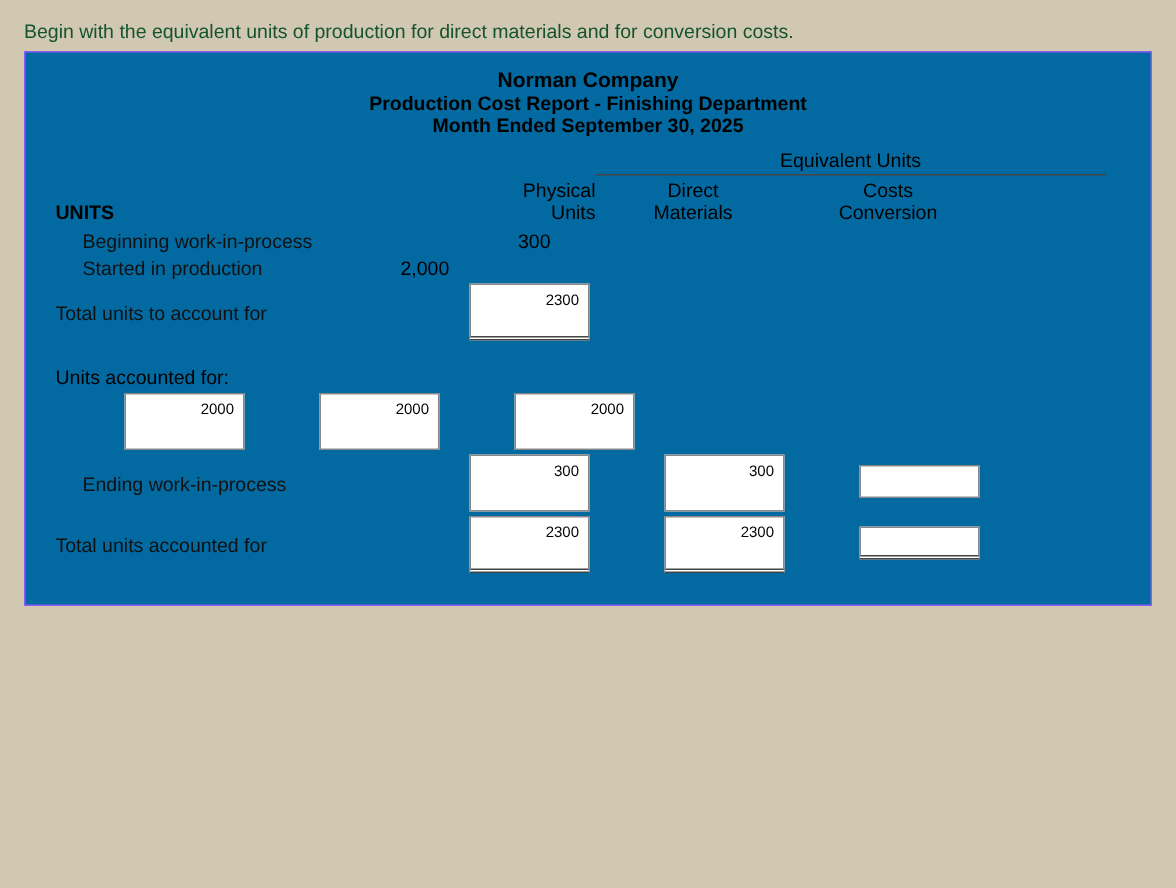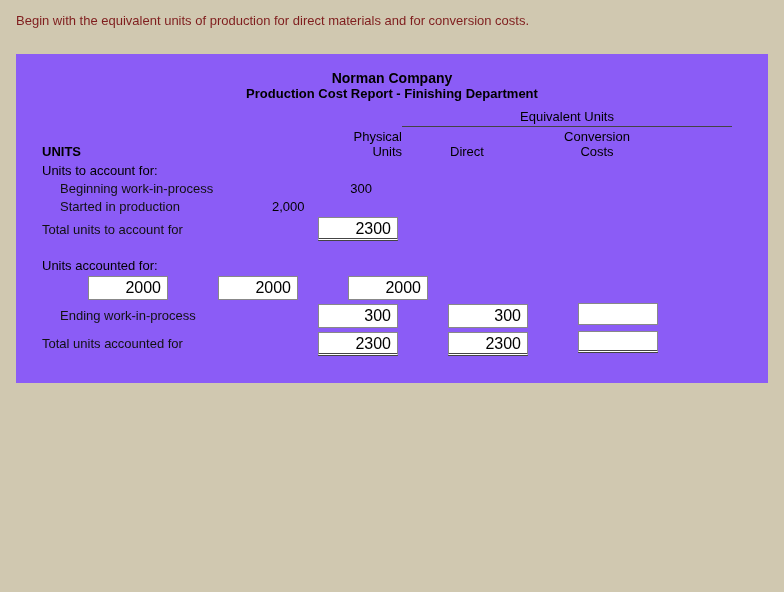--- a/index.html
+++ b/index.html
@@ -6,27 +6,27 @@
     body {
       font-family: Arial, sans-serif;
       font-size: 13px;
       background: #d0c8b0;
       width: 784px;
       min-height: 592px;
       padding: 12px 16px;
     }
     .intro-text {
       font-size: 13px;
-      color: #7f1d1d;
-      margin-bottom: 24px;
+      color: #14532d;
+      margin-bottom: 4px;
       line-height: 1.4;
     }
     .report-container {
-      background: #8b5cf6;
-      border: 6px solid #8b5cf6;
+      background: #0369a1;
+      border: 1px solid #8b5cf6;
       padding: 10px 20px 18px 20px;
     }
     .report-header {
       text-align: center;
       margin-bottom: 8px;
     }
     .report-header .company-name {
       font-weight: bold;
       font-size: 14px;
     }
@@ -58,24 +58,24 @@
       width: 130px;
       text-align: right;
       padding-right: 4px;
       flex-shrink: 0;
     }
     .input-box {
       display: inline-block;
       border: 1px solid #888;
       background: #fff;
       width: 80px;
-      height: 24px;
+      height: 38px;
       text-align: right;
       padding-right: 6px;
-      font-size: 16px;
+      font-size: 10px;
       line-height: 22px;
     }
     .input-box.double-underline {
       border-bottom: 3px double #444;
     }
     .empty-box {
       display: inline-block;
       border: 1px solid #888;
       background: #fff;
       width: 80px;
@@ -100,52 +100,49 @@
   </style>
 </head>
 <body>
 
 <p class="intro-text">Begin with the equivalent units of production for direct materials and for conversion costs.</p>
 
 <div class="report-container">
   <div class="report-header">
     <div class="company-name">Norman Company</div>
     <div class="report-title">Production Cost Report - Finishing Department</div>
+    <div class="report-date">Month Ended September 30, 2025</div>
   </div>
 
   <div style="display:flex; margin-top:0;">
     <div style="width:230px; flex-shrink:0;"></div>
     <div style="width:130px; flex-shrink:0;"></div>
     <div style="display:flex; flex:1; justify-content:center; border-bottom: 1.5px solid #444; padding-bottom:2px; margin-right:10px;">
       <span style="font-size:13px;">Equivalent Units</span>
     </div>
   </div>
 
   <div class="col-heads-row">
     <div class="ch-label">
       <span class="units-label">UNITS</span>
     </div>
     <div class="ch-phys">
       <div>Physical</div>
       <div>Units</div>
     </div>
     <div class="ch-direct">
       <div>Direct</div>
+      <div>Materials</div>
     </div>
     <div class="ch-conv">
+      <div>Costs</div>
       <div>Conversion</div>
-      <div>Costs</div>
-    </div>
-  </div>
-
-  <div class="data-row">
-    <div class="label-col">
-      <span>Units to account for:</span>
-    </div>
-  </div>
+    </div>
+  </div>
+
 
   <div class="data-row">
     <div class="label-col">
       <span class="row-label row-label-indent">Beginning work-in-process</span>
     </div>
     <div class="value-cell" style="text-align:right; padding-right:30px;">
       <span>300</span>
     </div>
   </div>
 

